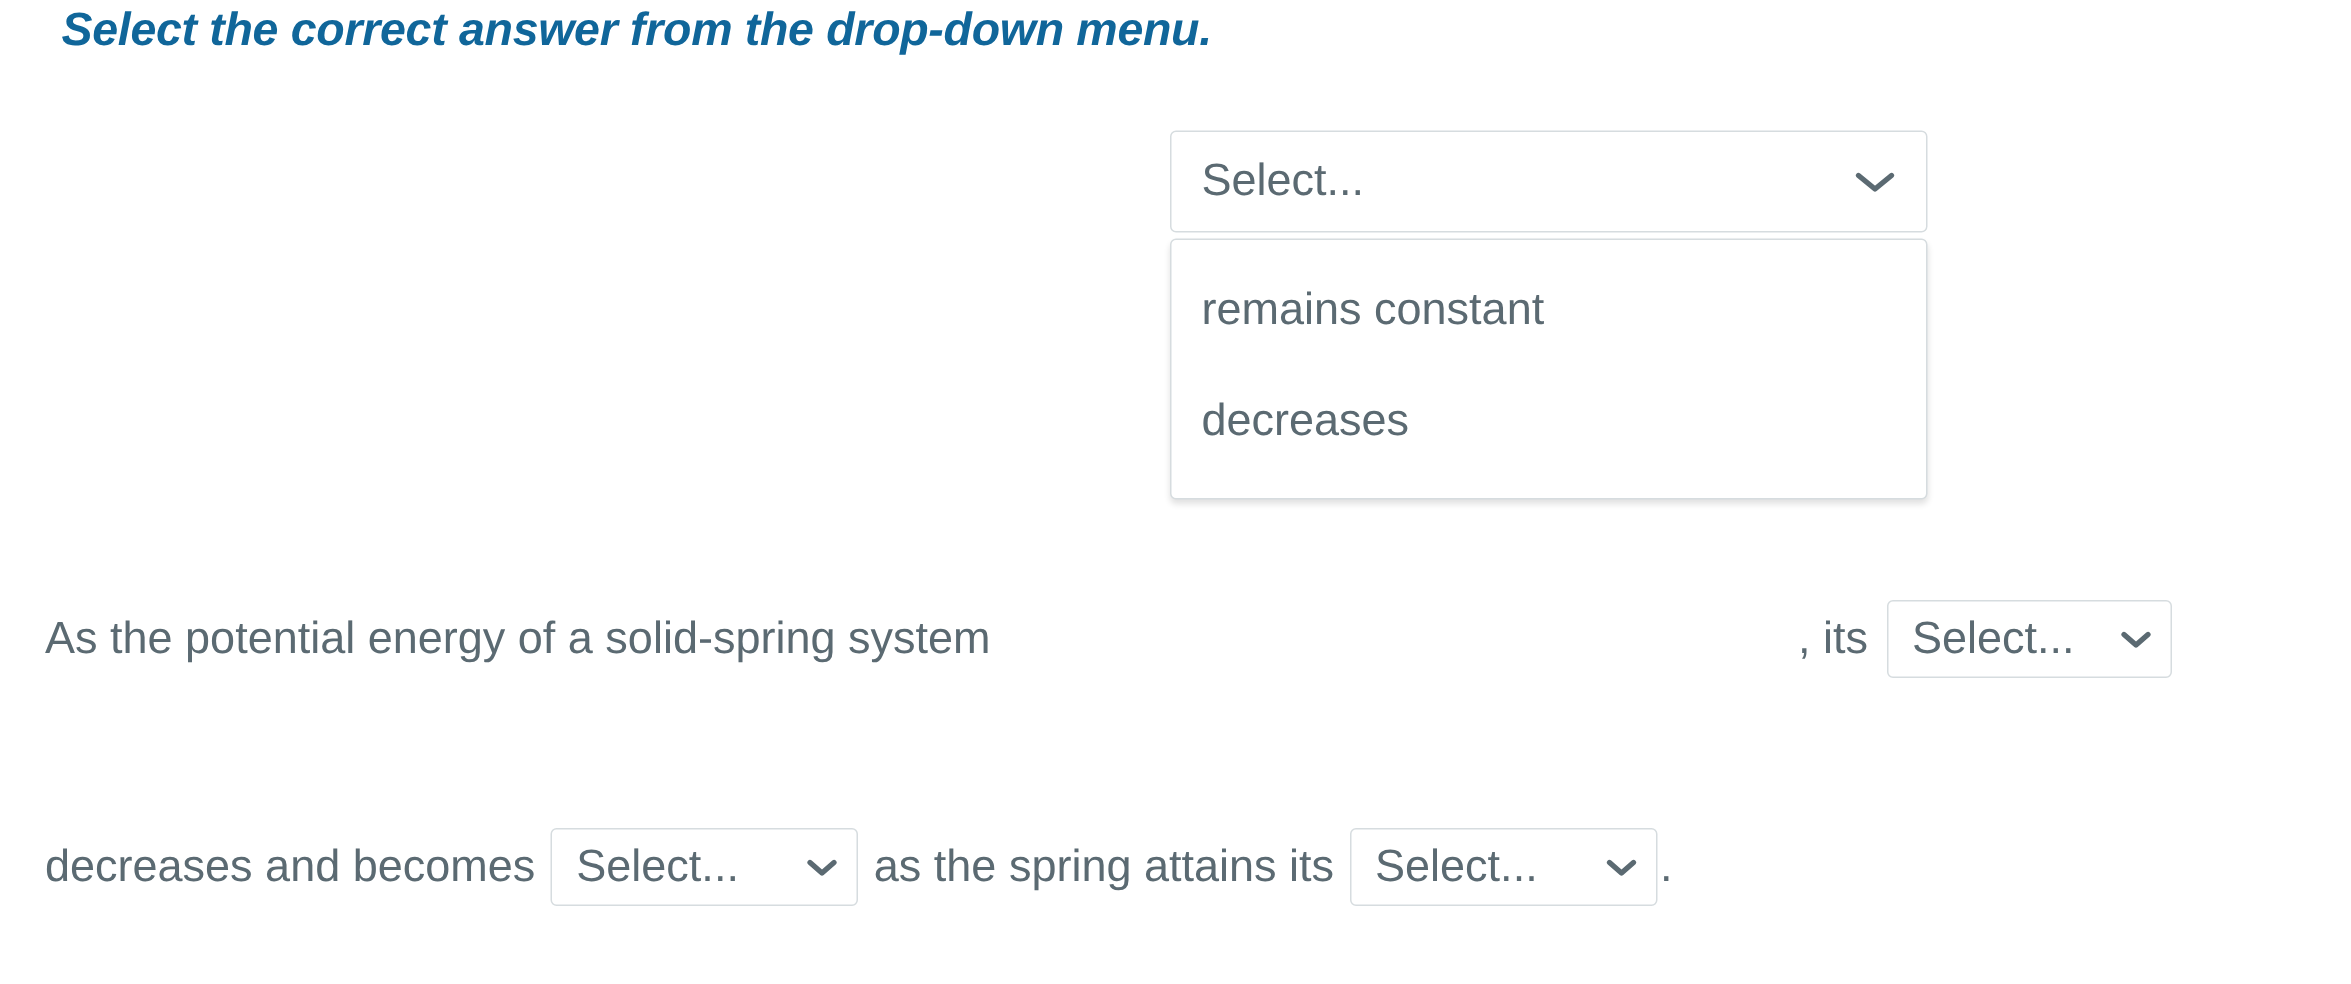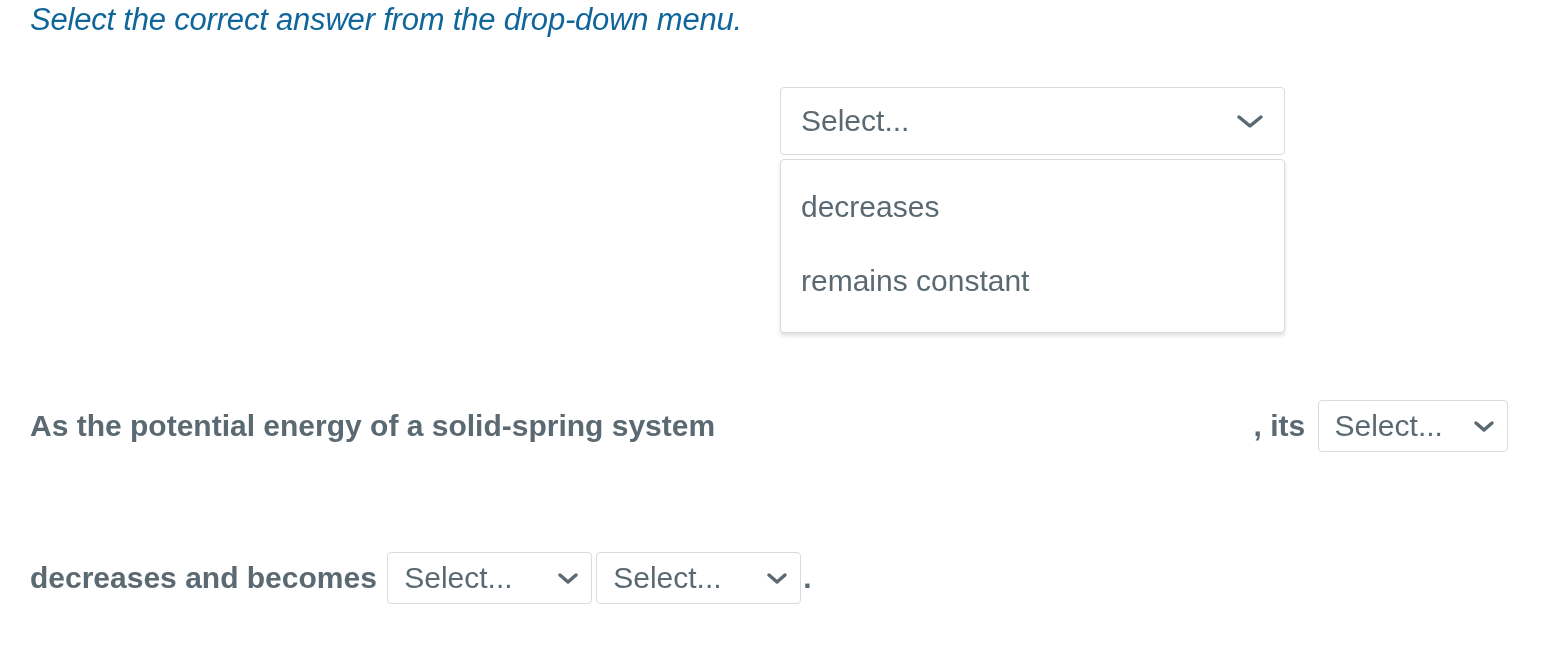--- a/index.html
+++ b/index.html
@@ -12,39 +12,40 @@
     position: relative;
     width: 1567px;
     height: 656px;
     box-sizing: border-box;
     padding: 0 30px;
     color: #5b6a72;
   }
   .instruction {
     color: #10669a;
     font-size: 31px;
-    font-weight: 400;
+    font-weight: 700;
     font-style: italic;
     margin-top: 2px;
     letter-spacing: -0.2px;
+    margin-left: 11px;
   }
 
   
   .line1, .line2 {
     font-size: 30px;
     color: #5b6a72;
     font-weight: 400;
     display: flex;
     align-items: center;
     flex-wrap: wrap;
   }
   .line1 { margin-top: 362px; }
   .line2 { margin-top: 100px; padding-bottom: 10px; text-align: center; }
 
-  .txt { white-space: pre; font-weight: bold; }
+  .txt { white-space: pre; }
 
   
   .dd1-wrap {
     position: absolute;
     left: 780px;
     top: 85px;
     width: 505px;
   }
   .dd1-control {
     border: 1px solid #d6dcdf;
@@ -124,22 +125,22 @@
   <div class="dd1-wrap">
     <div class="dd1-control">
       <span>Select...</span>
       <span class="chev chev-large">
         <svg viewBox="0 0 28 18">
             <path d="M3 5 L14 14 L25 5"></path>
           </svg>
       </span>
     </div>
     <div class="dd1-menu">
+      <div class="dd1-option">remains constant</div>
       <div class="dd1-option">decreases</div>
-      <div class="dd1-option">remains constant</div>
     </div>
   </div>
 
   <div class="line1">
     <span class="txt">As the potential energy of a solid-spring system </span>
     <span class="dd1-spacer"></span>
     <span class="txt comma">, its </span>
     <span class="dd-small dd-2">
       <span class="label">Select...</span>
       <span class="chev chev-small">
@@ -153,20 +154,21 @@
   <div class="line2">
     <span class="txt">decreases and becomes </span>
     <span class="dd-small dd-3">
       <span class="label">Select...</span>
       <span class="chev chev-small">
         <svg viewBox="0 0 22 14">
             <path d="M3 4 L11 11 L19 4"></path>
           </svg>
       </span>
     </span>
+    <span class="txt"> as the spring attains its </span>
     <span class="dd-small dd-4">
       <span class="label">Select...</span>
       <span class="chev chev-small">
         <svg viewBox="0 0 22 14">
             <path d="M3 4 L11 11 L19 4"></path>
           </svg>
       </span>
     </span>
     <span class="txt">.</span>
   </div>

